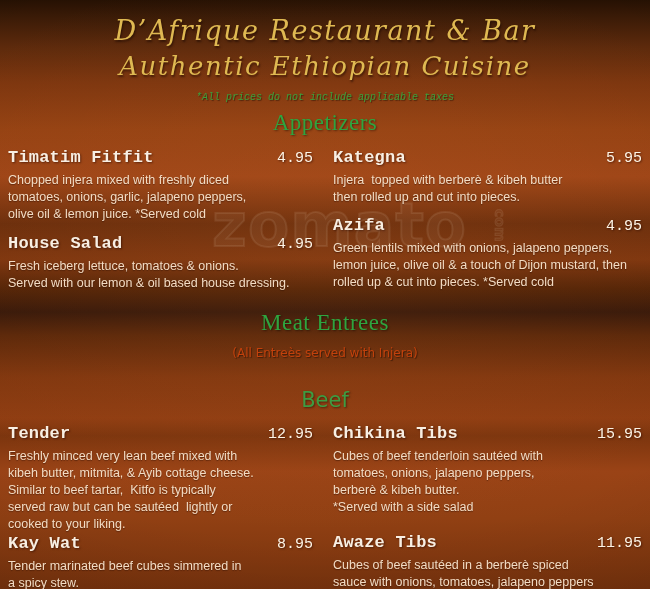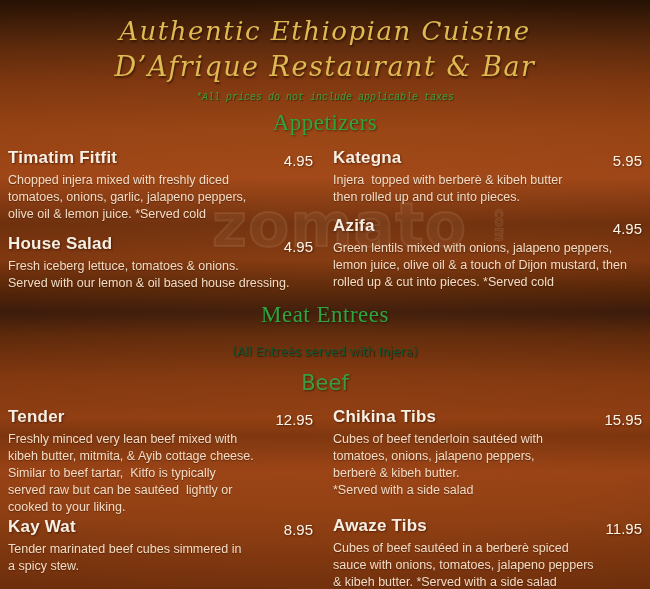--- a/index.html
+++ b/index.html
@@ -64,52 +64,53 @@
   .section-heading {
     text-align: center;
     color: #2fa43f;
     font-family: Liberation Serif, serif;
     font-size: 23px;
     line-height: 29px;
     letter-spacing: 0.5px;
     text-shadow: 1px 1px 2px rgba(0,0,0,0.45);
   }
   #appetizers-heading { margin-top: 5px; }
-  #meat-heading { margin-top: 8px; }
+  #meat-heading { margin-top: 16px; }
   .section-subnote {
     text-align: center;
-    margin-top: 16px;
-    color: #14532d;
+    margin-top: 9px;
+    color: #c2410c;
     font-family: "DejaVu Sans", sans-serif;
     font-size: 12px;
     line-height: 15px;
     text-shadow: 1px 1px 1px rgba(0,0,0,0.45);
   }
   .section-subheading {
     text-align: center;
-    margin-top: 10px;
+    margin-top: 26px;
     color: #3d9c42;
     font-family: "DejaVu Sans", sans-serif;
     font-size: 21px;
     line-height: 26px;
     text-shadow: 1px 1px 2px rgba(0,0,0,0.45);
   }
 
   .grid {
     display: grid;
     grid-template-columns: 305px 309px;
     column-gap: 20px;
     margin-top: 10px;
   }
   .col { display: flex; flex-direction: column; }
 
   .item-head {
     display: flex;
     justify-content: space-between;
-    align-items: flex-end;
+    align-items: center;
+    font-family: Liberation Mono, monospace;
   }
   .item-name {
     font-size: 17px;
     line-height: 22px;
     font-weight: bold;
     color: #f8efe3;
     letter-spacing: 0.2px;
     text-shadow: 1px 1px 2px rgba(40,10,0,0.55);
   }
   .item-price {
@@ -153,22 +154,22 @@
     writing-mode: vertical-rl;
     margin-left: 2px;
   }
 </style>
 </head>
 <body>
 
 <div class="menu">
 
   <div class="header">
+    <div class="title-line title-1">D’Afrique Restaurant &amp; Bar</div>
     <div class="title-line title-2">Authentic Ethiopian Cuisine</div>
-    <div class="title-line title-1">D’Afrique Restaurant &amp; Bar</div>
     <div class="tax-note">*All prices do not include applicable taxes</div>
   </div>
 
   <div class="section-heading" id="appetizers-heading">Appetizers</div>
 
   <div class="grid" id="appetizers">
     <div class="col col-left">
       <div class="item">
         <div class="item-head">
           <span class="item-name">Timatim Fitfit</span>

